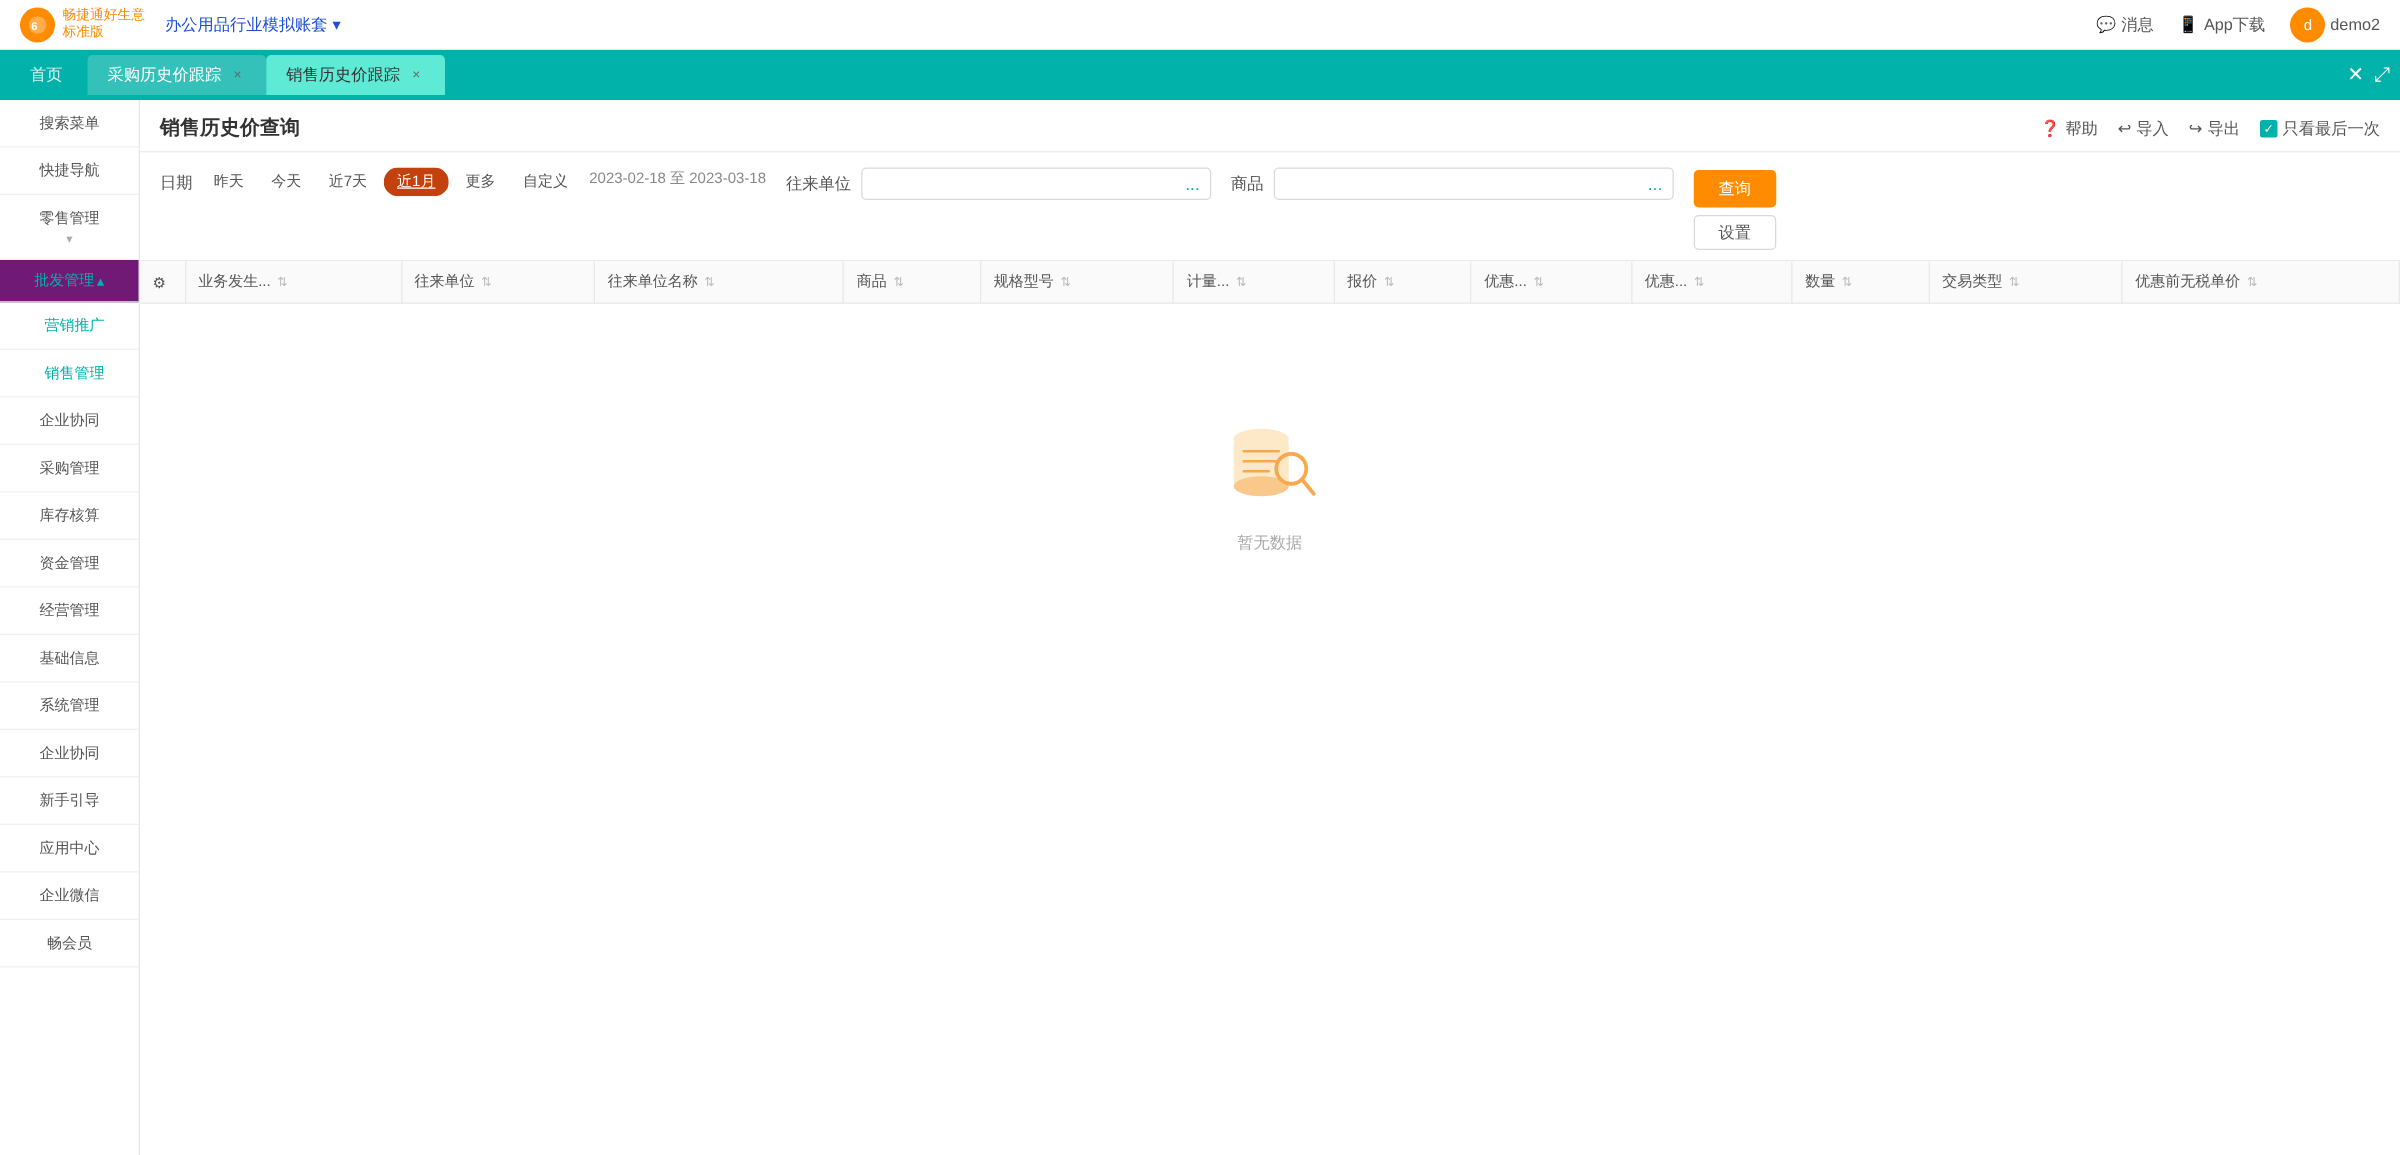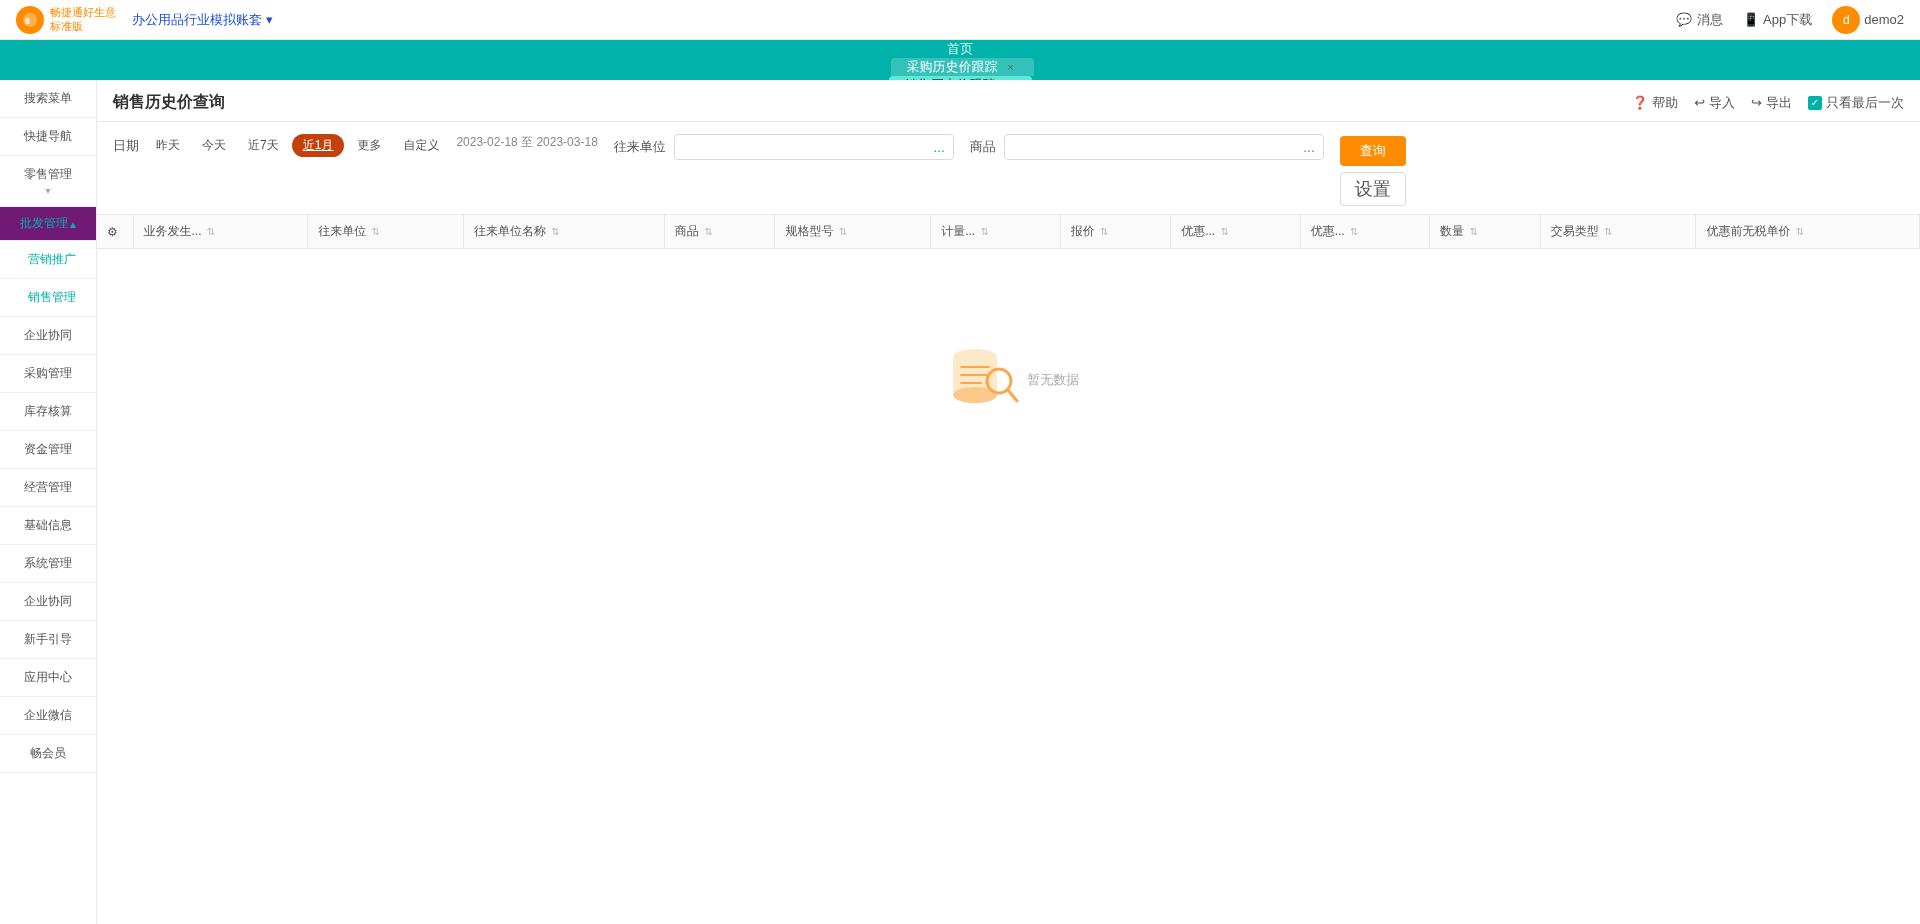--- a/index.html
+++ b/index.html
@@ -10,33 +10,33 @@
     .top-bar-left { display: flex; align-items: center; gap: 8px; }
     .logo-area { display: flex; align-items: center; gap: 6px; }
     .logo-icon { width: 28px; height: 28px; background: #ff8c00; border-radius: 50%; display: flex; align-items: center; justify-content: center; color: #fff; font-size: 12px; font-weight: bold; }
     .logo-text { font-size: 11px; color: #ff8c00; line-height: 1.2; }
     .org-selector { display: flex; align-items: center; gap: 4px; color: #1d4ed8; font-size: 13px; cursor: pointer; padding: 4px 8px; border-radius: 4px; }
     .top-bar-right { display: flex; align-items: center; gap: 20px; color: #555; font-size: 13px; }
     .top-bar-right .action-item { display: flex; align-items: center; gap: 4px; cursor: pointer; }
     .avatar { width: 28px; height: 28px; border-radius: 50%; background: #ff8c00; display: flex; align-items: center; justify-content: center; color: #fff; font-size: 12px; }
 
     
-    .tab-bar { height: 40px; background: #00b2a9; display: flex; align-items: center; padding: 0 8px; flex-shrink: 0; flex-direction: column; }
+    .tab-bar { height: 40px; background: #00b2a9; display: flex; align-items: center; padding: 0 8px; flex-shrink: 0; }
     .tab { height: 32px; padding: 0 16px; display: flex; align-items: center; gap: 6px; cursor: pointer; border-radius: 4px 4px 0 0; font-size: 13px; color: rgba(255,255,255,0.85); }
     .tab.home { background: transparent; }
     .tab.active { background: #5eead4; color: #333; border-radius: 4px 4px 0 0; }
     .tab.inactive { background: rgba(255,255,255,0.2); color: #fff; margin-left: 4px; }
     .tab-close { width: 14px; height: 14px; display: flex; align-items: center; justify-content: center; border-radius: 50%; font-size: 11px; color: #666; }
     .tab-bar-right { margin-left: auto; display: flex; align-items: center; gap: 8px; color: #fff; }
 
     
     .main-layout { display: flex; flex: 1; overflow: hidden; }
 
     
-    .sidebar { width: 97px; background: #fff; border-right: 1px solid #e8e8e8; display: flex; flex-direction: column; overflow-y: auto; flex-shrink: 0; }
+    .sidebar { width: 112px; background: #fff; border-right: 1px solid #e8e8e8; display: flex; flex-direction: column; overflow-y: auto; flex-shrink: 0; }
     .sidebar-item { padding: 10px 4px; text-align: center; cursor: pointer; font-size: 12px; color: #555; border-bottom: 1px solid #f0f0f0; display: flex; flex-direction: column; align-items: center; gap: 2px; }
     .sidebar-item .arrow { font-size: 10px; color: #aaa; }
     .sidebar-section { padding: 8px 4px; text-align: center; cursor: pointer; font-size: 12px; color: #00b2a9; background: #701a75; border-bottom: 1px solid #e0f0ef; display: flex; align-items: center; justify-content: center; gap: 2px; }
 
     
     .content { flex: 1; display: flex; flex-direction: column; overflow: hidden; background: #f5f5f5; }
     .page-header { background: #fff; padding: 12px 16px 8px; border-bottom: 1px solid #e8e8e8; display: flex; align-items: center; justify-content: space-between; flex-shrink: 0; }
     .page-title { font-size: 16px; font-weight: 600; color: #333; }
     .page-header-actions { display: flex; align-items: center; gap: 16px; font-size: 13px; color: #555; }
     .page-header-actions .action { display: flex; align-items: center; gap: 4px; cursor: pointer; }
@@ -45,32 +45,32 @@
     .checkbox-square::after { content: '✓'; color: #fff; font-size: 10px; }
     .filter-group { display: flex; align-items: center; gap: 8px; }
     .filter-label { color: #555; font-size: 13px; white-space: nowrap; }
     .date-buttons { display: flex; align-items: center; gap: 4px; }
     .date-btn { padding: 2px 8px; border-radius: 3px; cursor: pointer; font-size: 12px; color: #555; border: 1px solid transparent; }
     .date-btn.active { background: #c2410c; color: #fff; border-radius: 12px; padding: 2px 10px; text-decoration: underline; }
     .date-range { font-size: 12px; color: #888; margin-left: 4px; }
     .filter-input { border: 1px solid #d9d9d9; border-radius: 4px; padding: 4px 8px; font-size: 13px; width: 200px; display: flex; align-items: center; justify-content: space-between; color: #aaa; cursor: pointer; }
     .filter-dots { color: #00b2a9; font-size: 14px; }
     .query-btn { background: #ff8c00; color: #fff; border: none; padding: 6px 20px; border-radius: 4px; cursor: pointer; font-size: 13px; }
-    .settings-btn { background: #fff; color: #555; border: 1px solid #d9d9d9; padding: 4px 12px; border-radius: 4px; cursor: pointer; font-size: 18px; }
+    .settings-btn { background: #fff; color: #555; border: 1px solid #d9d9d9; padding: 4px 12px; border-radius: 4px; cursor: pointer; font-size: 13px; }
 
     
     .table-container { flex: 1; overflow: auto; background: #fff; margin: 0; }
     .data-table { width: 100%; border-collapse: collapse; }
     .data-table th { background: #fafafa; border-bottom: 1px solid #e8e8e8; border-right: 1px solid #e8e8e8; padding: 8px 10px; font-size: 12px; color: #555; font-weight: normal; text-align: left; white-space: nowrap; }
     .data-table th .sort-icon { color: #bbb; font-size: 10px; margin-left: 2px; }
     .data-table td { border-bottom: 1px solid #f0f0f0; border-right: 1px solid #f0f0f0; padding: 8px 10px; font-size: 12px; }
     .settings-col { width: 36px; text-align: center; }
 
     
-    .empty-state { display: flex; flex-direction: row; align-items: center; justify-content: center; padding: 80px 20px; }
+    .empty-state { display: flex; flex-direction: column; align-items: center; justify-content: center; padding: 80px 20px; }
     .empty-text { color: #aaa; font-size: 13px; margin-top: 12px; }
 
     
     ::-webkit-scrollbar { width: 6px; height: 6px; }
     ::-webkit-scrollbar-track { background: #f1f1f1; }
     ::-webkit-scrollbar-thumb { background: #ccc; border-radius: 3px; }
   </style>
 </head>
 <body>
 

